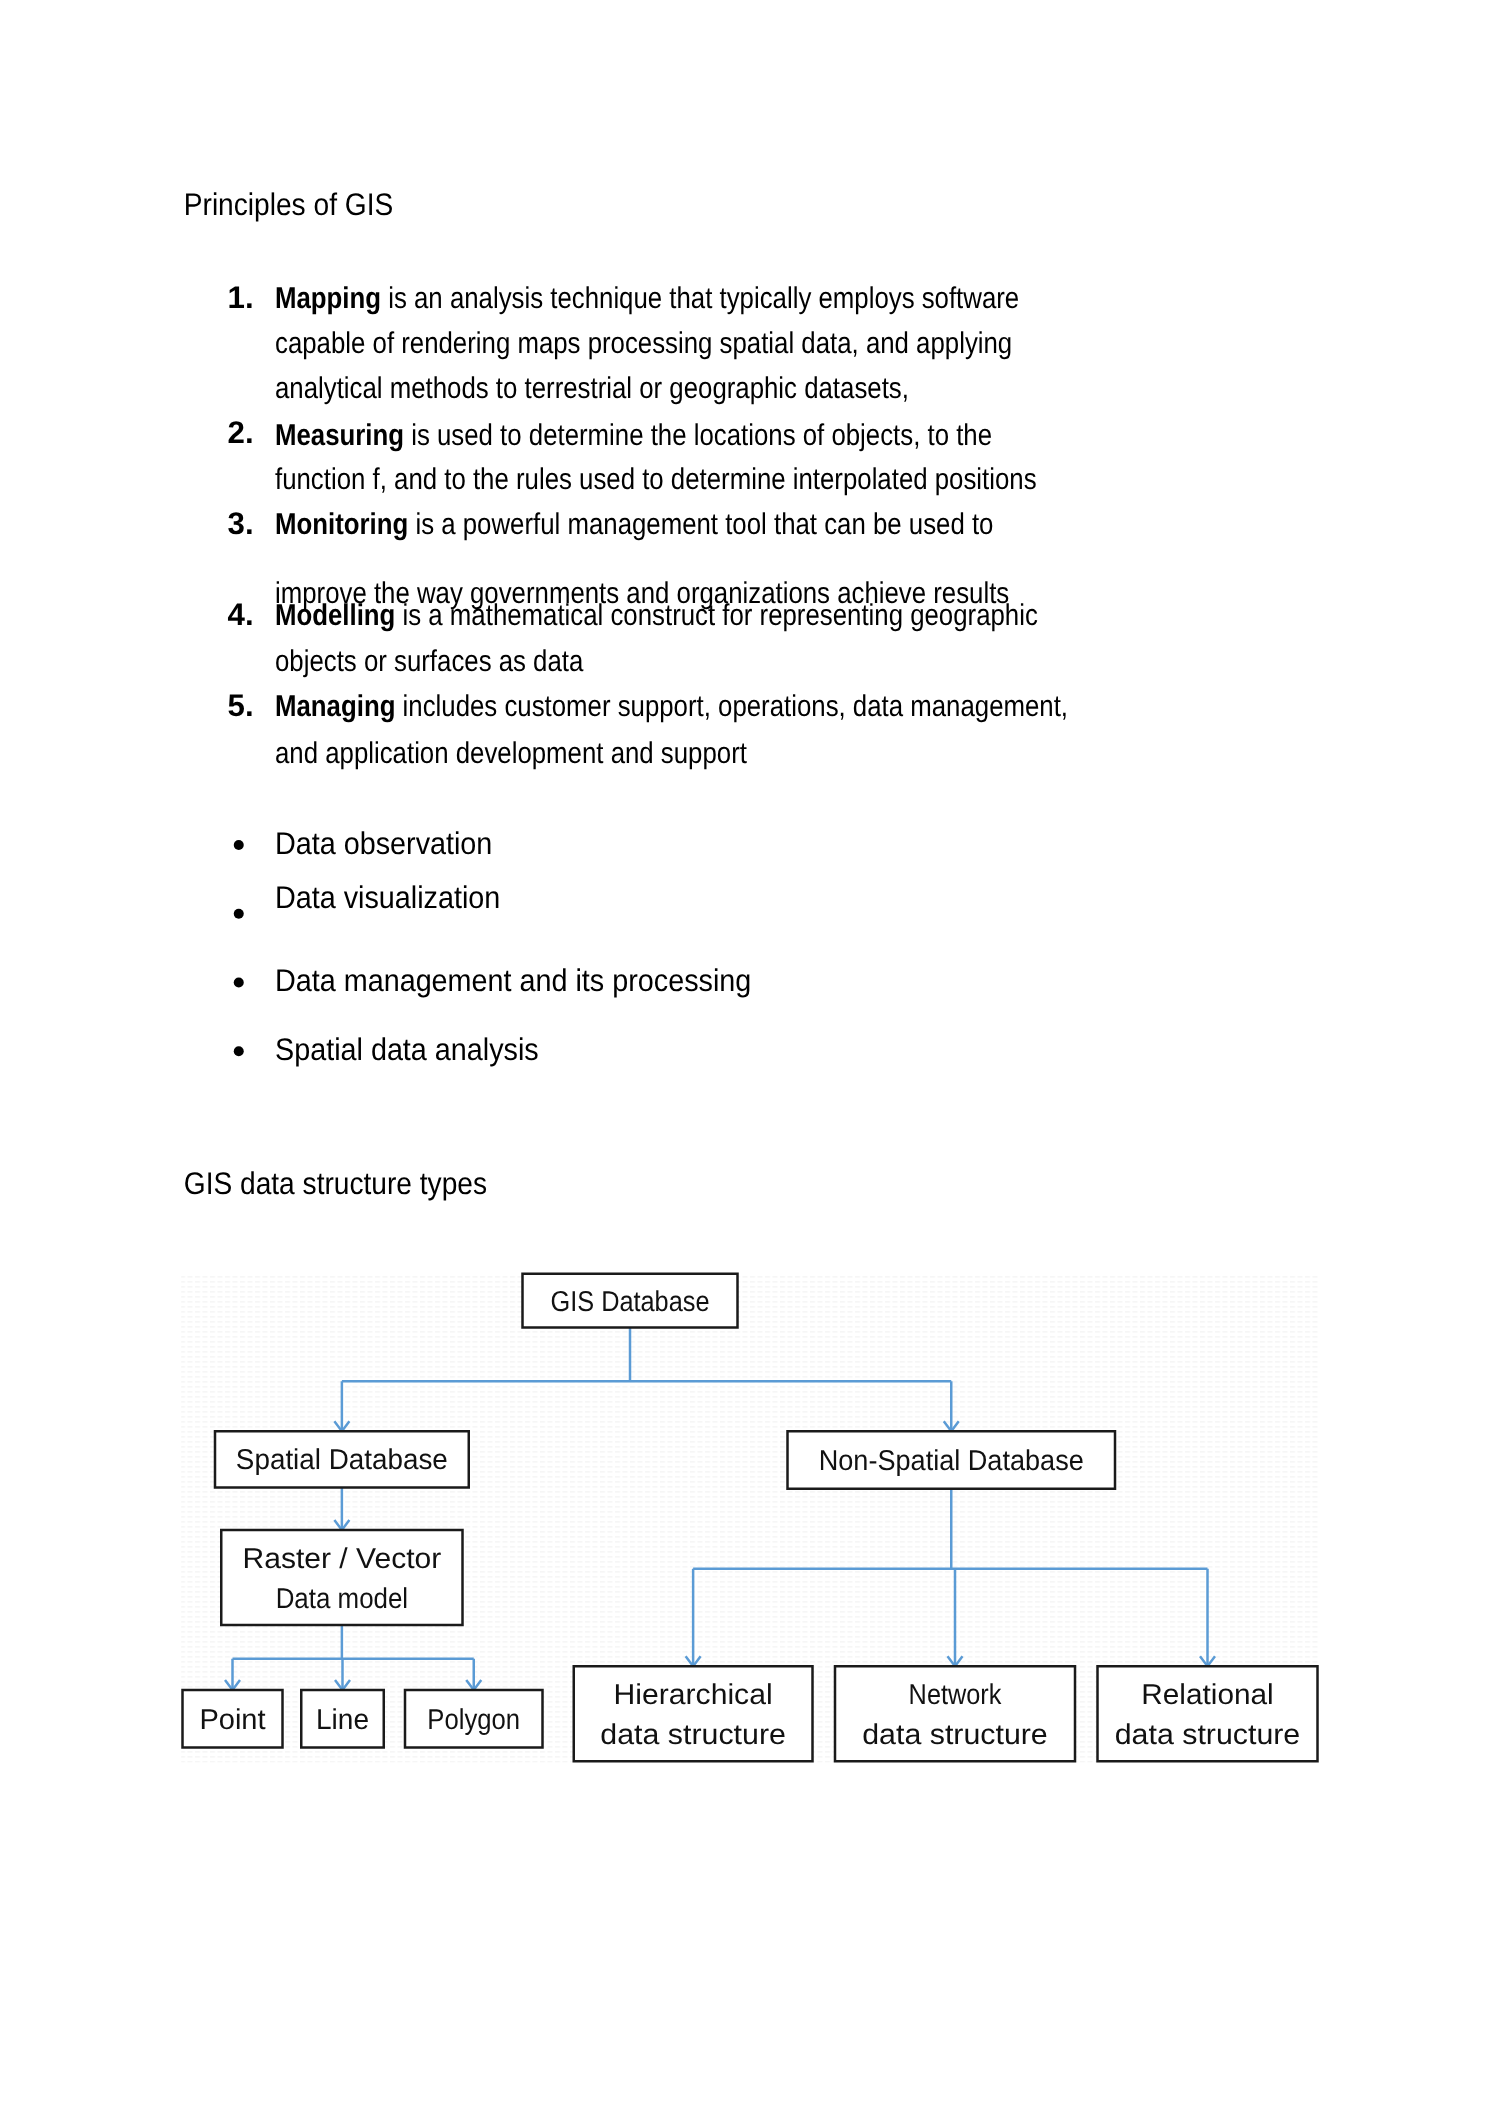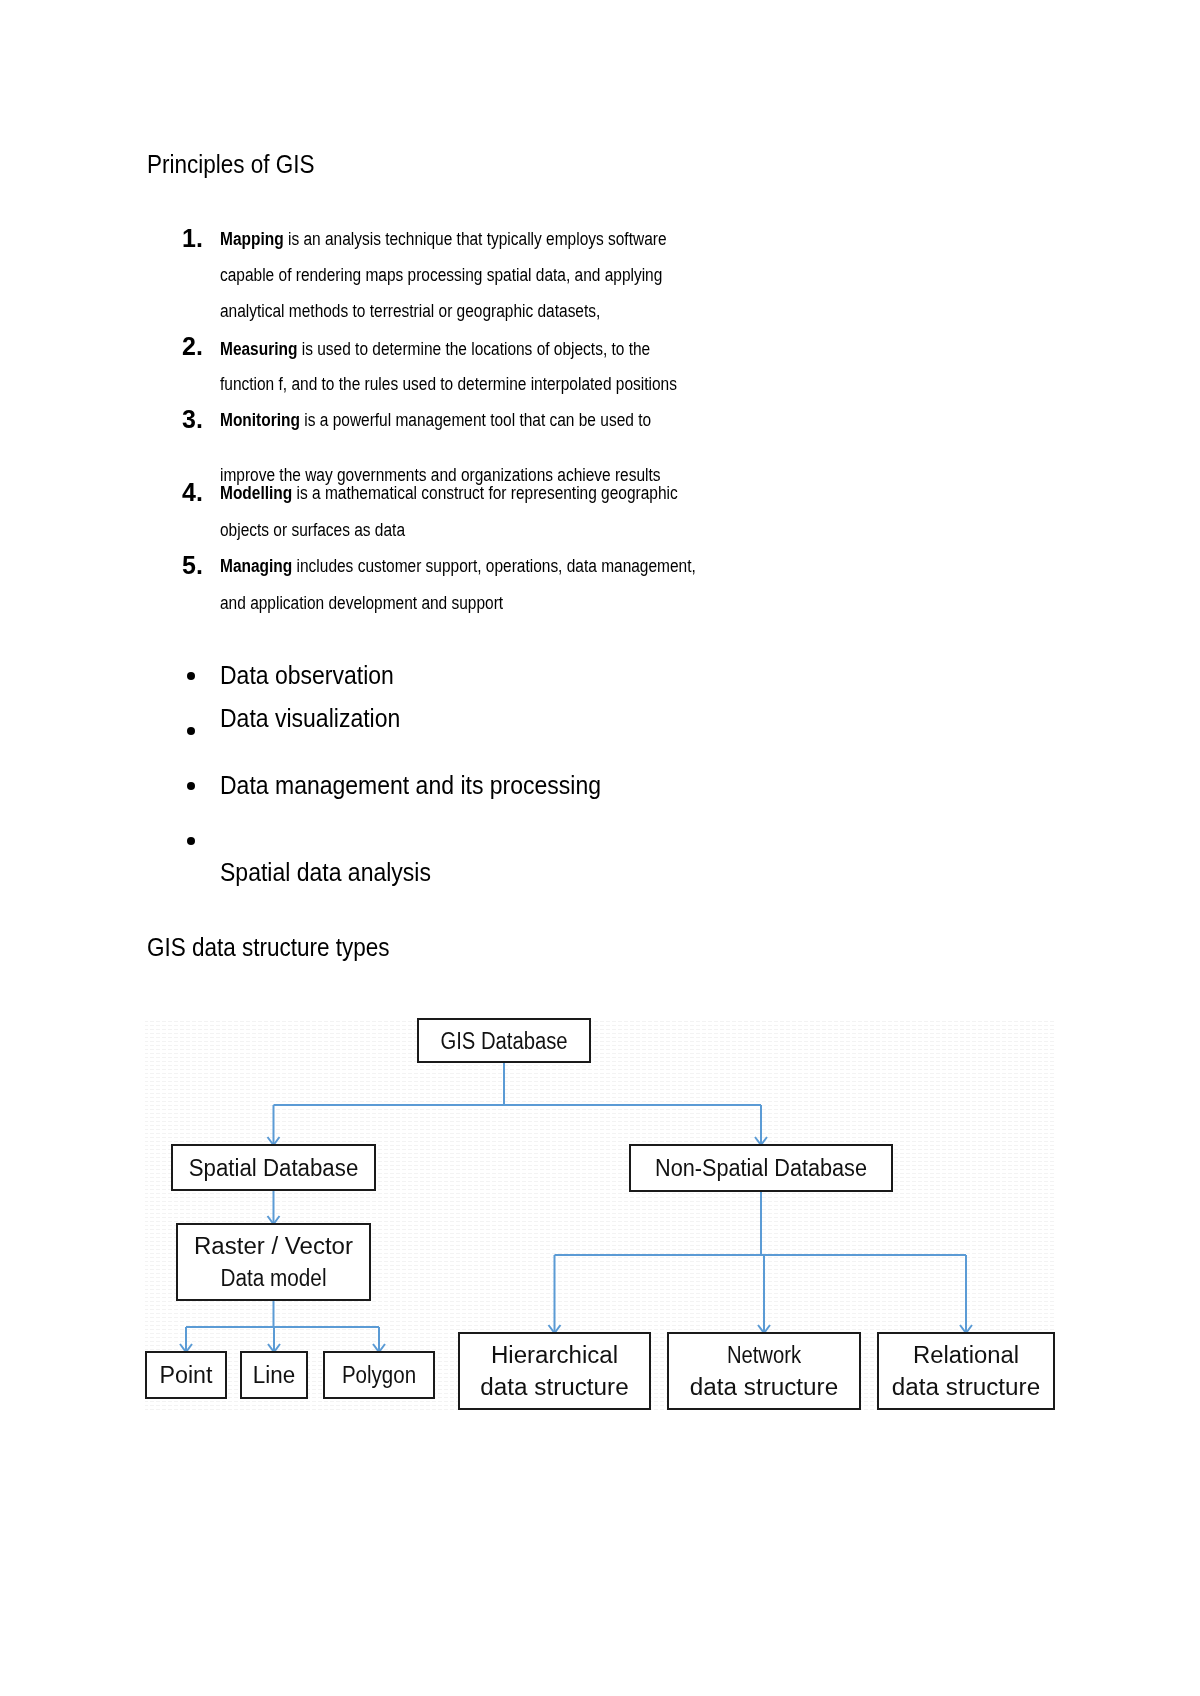--- a/index.html
+++ b/index.html
@@ -2,21 +2,21 @@
 <html><head>
 <meta charset="utf-8">
 <style>
   html, body { margin: 0; padding: 0; background: #ffffff; }
   body { width: 1200px; height: 1696px; position: relative; overflow: hidden;
          font-family: "Liberation Sans", sans-serif; color: #000; }
   .abs { position: absolute; white-space: nowrap; }
   .cond { display: inline-block; transform-origin: 0 50%; }
   .h { font-weight: normal; font-size: 25px; }
   .h .cond { transform: scaleX(0.9); }
-  .line { font-size: 18px; line-height: 36px; }
+  .line { font-size: 24px; line-height: 36px; }
   .line .cond { transform: scaleX(0.86); }
   .num { font-weight: bold; font-size: 25px; }
   .bullet-dot { width: 8px; height: 8px; border-radius: 50%; background: #000; }
   .bullet-text { font-weight: normal; font-size: 25px; }
   .bullet-text .cond { transform: scaleX(0.92); }
   b { font-weight: bold; }
   #diagram { position: absolute; left: 0; top: 0; width: 1200px; height: 1696px; pointer-events: none; }
   #diagram .box { pointer-events: auto; }
 </style>
 </head>
@@ -64,21 +64,21 @@
   <div class="abs bullet-dot" style="left:187px; top:672px;"></div>
   <div class="abs bullet-text" style="left:220px; top:661px;"><span class="cond">Data observation</span></div>
 
   <div class="abs bullet-dot" style="left:187px; top:727px;"></div>
   <div class="abs bullet-text" style="left:220px; top:704px;"><span class="cond">Data visualization</span></div>
 
   <div class="abs bullet-dot" style="left:187px; top:782px;"></div>
   <div class="abs bullet-text" style="left:220px; top:771px;"><span class="cond">Data management and its processing</span></div>
 
   <div class="abs bullet-dot" style="left:187px; top:837px;"></div>
-  <div class="abs bullet-text" style="left:220px; top:826px;margin-top:32px;"><span class="cond">Spatial data analysis</span></div>
+  <div class="abs bullet-text" style="left:220px; top:826px;"><span class="cond">Spatial data analysis</span></div>
 </div>
 
 <div class="abs h" style="left:147px; top:933px;">
   <span class="cond">GIS data structure types</span>
 </div>
 
 <svg id="diagram" xmlns="http://www.w3.org/2000/svg">
   <defs>
     <pattern id="noise" width="6" height="4" patternUnits="userSpaceOnUse">
       <rect width="6" height="4" fill="#ffffff"></rect>

